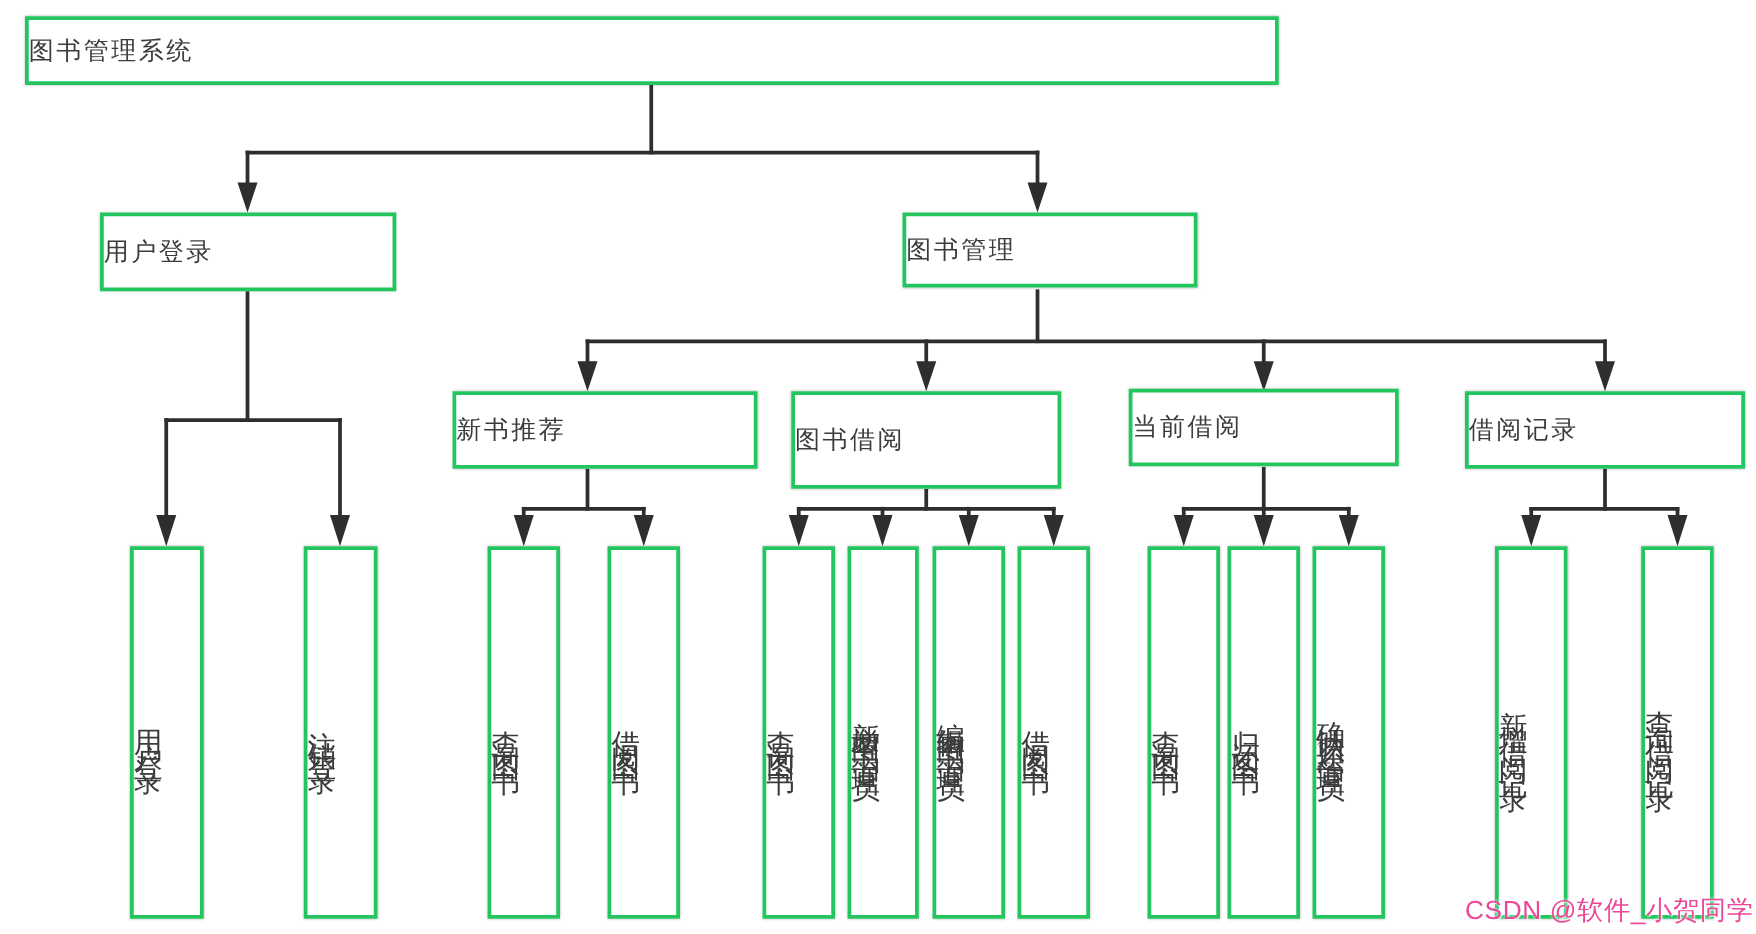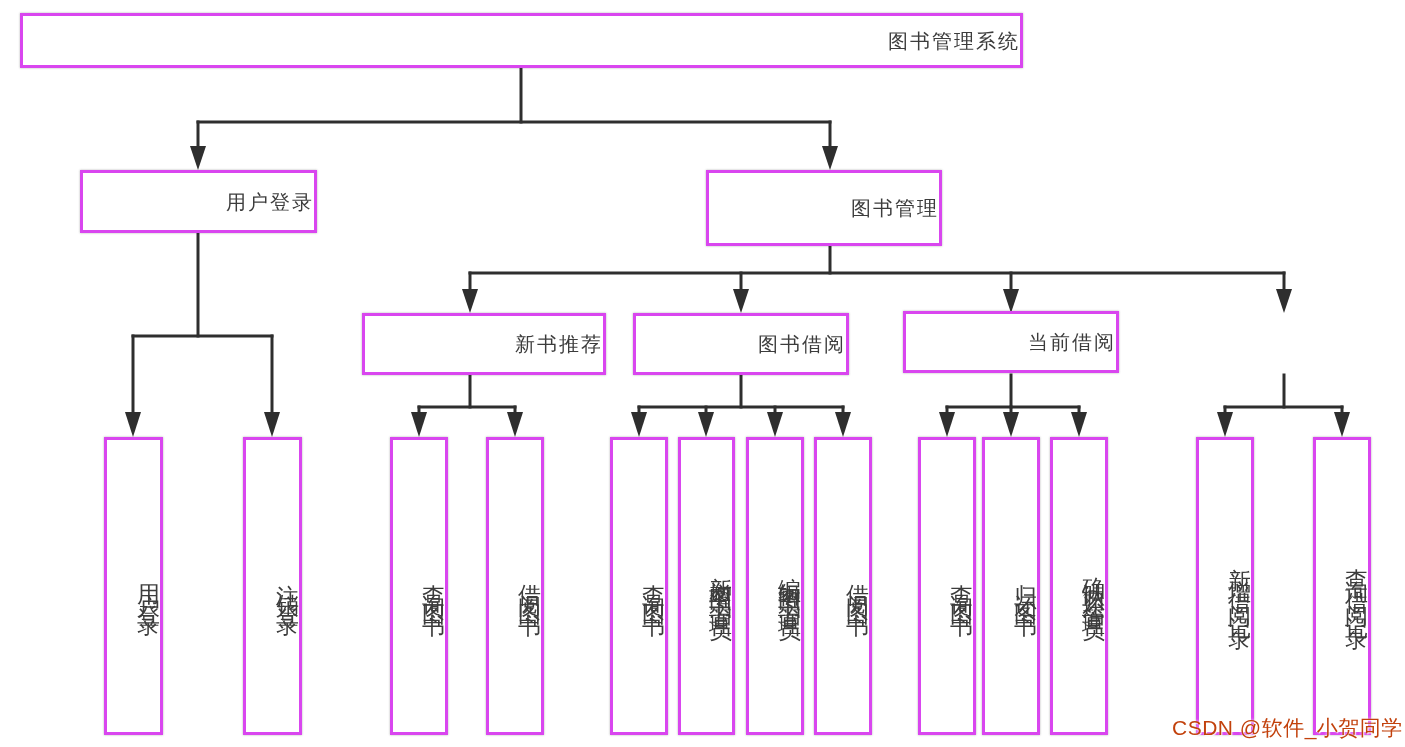--- a/index.html
+++ b/index.html
@@ -10,24 +10,24 @@
     background: #ffffff;
     font-family: "Liberation Sans", sans-serif;
     color: #3c3c3c;
     overflow: hidden;
   }
   .wires { position: absolute; left: 0; top: 0; width: 1405px; height: 747px; }
   .node {
     position: absolute;
     box-sizing: border-box;
     background: #ffffff;
-    border: 3px solid #d946ef;
+    border: 3px solid #22c55e;
     display: flex;
     align-items: center;
-    justify-content: flex-end;
+    justify-content: flex-start;
     box-shadow: 0 0 2px rgba(40,40,40,0.35);
   }
   .node span {
     font-size: 20px;
     letter-spacing: 2px;
     white-space: nowrap;
     line-height: 1;
   }
   .leaf span {
     writing-mode: vertical-rl;
@@ -37,21 +37,21 @@
     line-height: 1;
     white-space: nowrap;
   }
   .leaf.tight span { letter-spacing: 6px; }
   .leaf.mid span { letter-spacing: 10px; }
   .watermark {
     position: absolute;
     left: 1172px;
     top: 714px;
     font-size: 21px;
-    color: #c2410c;
+    color: #ec4899;
     letter-spacing: 0.5px;
     white-space: nowrap;
     z-index: 5;
     text-shadow: 0 0 3px rgba(255,255,255,0.95), 1px 1px 1px rgba(255,255,255,0.9);
   }
 </style>
 </head>
 <body>
 
 <div class="canvas">
@@ -132,33 +132,36 @@
     </g>
   </svg>
 
   <div class="node" style="left:20px; top:13px; width:1003px; height:55px;">
     <span>图书管理系统</span>
   </div>
 
   <div class="node" style="left:80px; top:170px; width:237px; height:63px;">
     <span>用户登录</span>
   </div>
-  <div class="node" style="left:706px; top:170px; width:236px; height:76px;">
+  <div class="node" style="left:722px; top:170px; width:236px; height:60px;">
     <span>图书管理</span>
   </div>
 
   <div class="node" style="left:362px; top:313px; width:244px; height:62px;">
     <span>新书推荐</span>
   </div>
-  <div class="node" style="left:633px; top:313px; width:216px; height:62px;">
+  <div class="node" style="left:633px; top:313px; width:216px; height:78px;">
     <span>图书借阅</span>
   </div>
   <div class="node" style="left:903px; top:311px; width:216px; height:62px;">
     <span>当前借阅</span>
   </div>
+  <div class="node" style="left:1172px; top:313px; width:224px; height:62px;">
+    <span>借阅记录</span>
+  </div>
 
   <div class="node leaf mid" style="left:104px; top:437px; width:59px; height:298px;">
     <span>用户登录</span>
   </div>
   <div class="node leaf mid" style="left:243px; top:437px; width:59px; height:298px;">
     <span>注销登录</span>
   </div>
 
   <div class="node leaf mid" style="left:390px; top:437px; width:58px; height:298px;">
     <span>查询图书</span>

